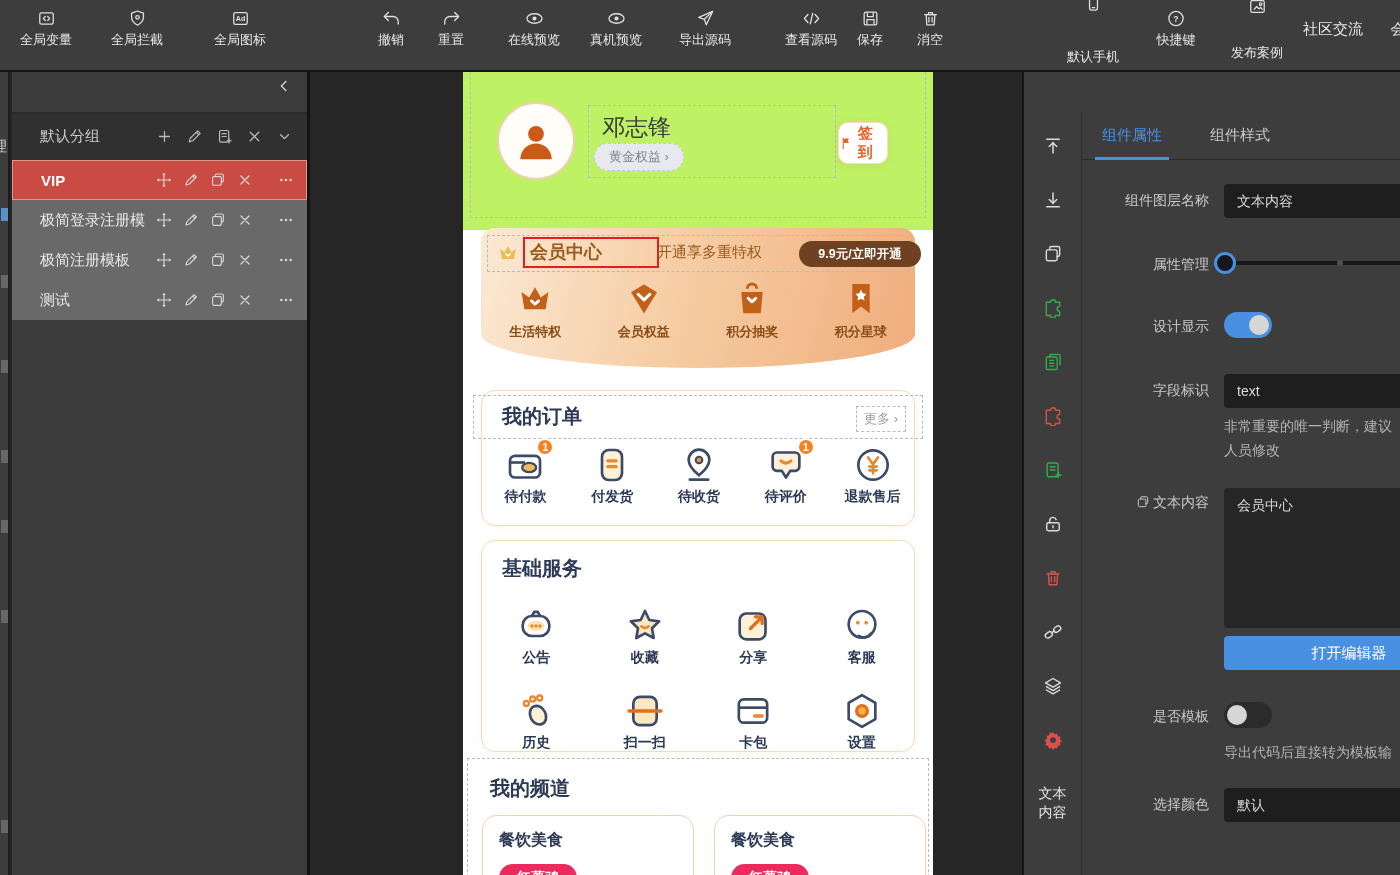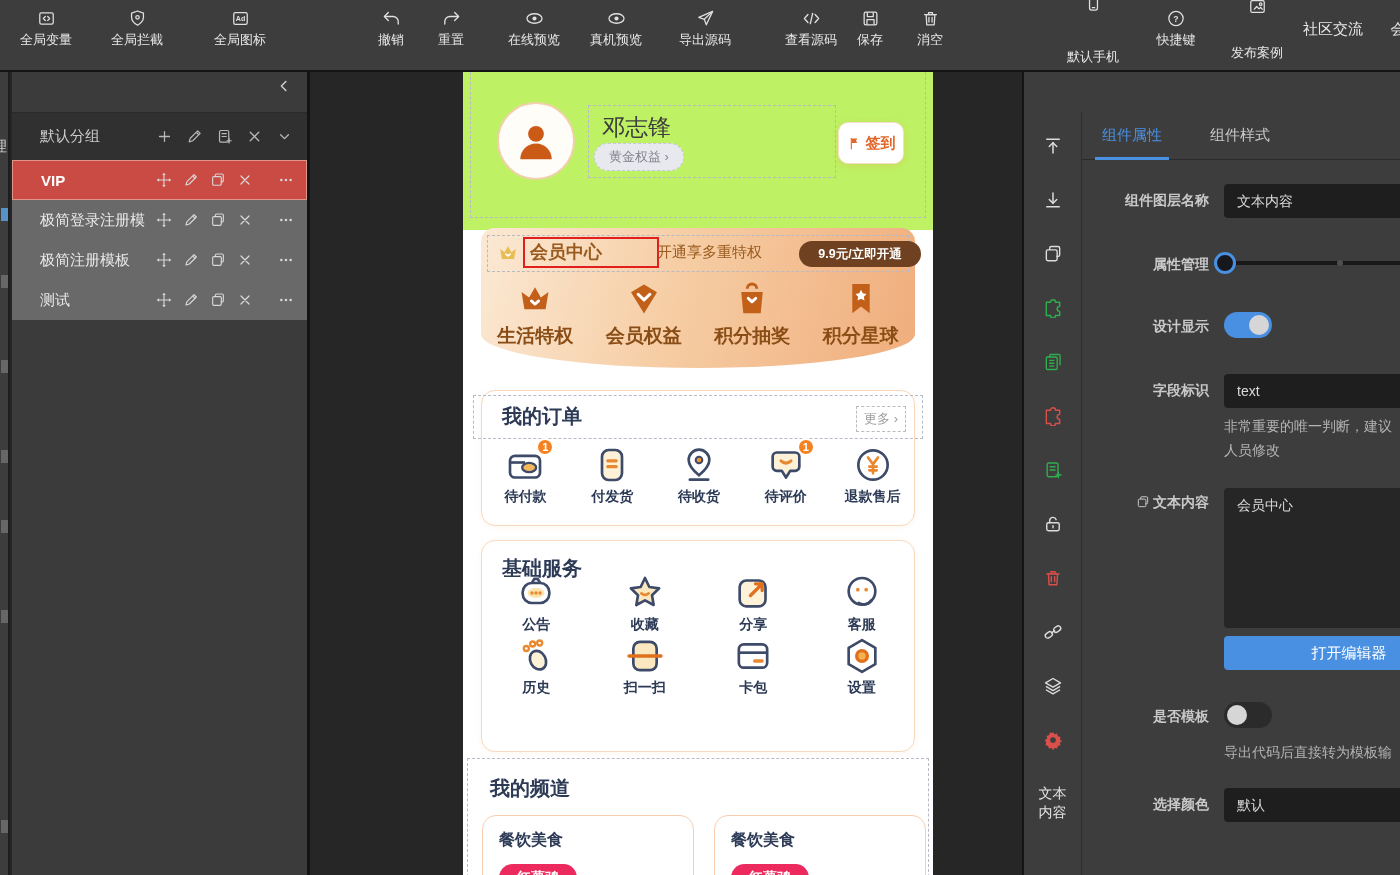--- a/index.html
+++ b/index.html
@@ -61,21 +61,21 @@
   #profile-band { position:absolute; left:0; top:0; width:470px; height:168px; background:#bef264; }
   .profile-outline { position:absolute; left:7px; top:5px; width:456px; height:151px; }
   #avatar { position:absolute; left:34px; top:40px; width:78px; height:78px; border-radius:50%;
     background:#fffdf8; border:2px solid #f2cfae; display:flex; align-items:center; justify-content:center; }
   #avatar svg { width:46px; height:46px; color:#cc5a17; }
   .name-box { position:absolute; left:125px; top:43px; width:248px; height:73px; }
   .user-name { position:absolute; left:139px; top:50px; font-size:23px; color:#3d3d3d; }
   .user-badge { position:absolute; left:131px; top:81px; height:28px; padding:0 14px;
     background:#e7e9ee; border:1px dashed #c6c9d2; border-radius:14px; color:#84858d;
     font-size:13px; display:flex; align-items:center; }
-  .signin-btn { position:absolute; left:375px; top:60px; width:66px; height:42px;
+  .signin-btn { position:absolute; left:375px; top:60px; width:50px; height:42px;
     background:#fff; border:1.5px solid #f7ddc3; border-radius:10px;
     box-shadow:0 2px 8px rgba(233,150,80,.25); display:flex; align-items:center;
     justify-content:center; gap:4px; color:#e2662a; font-weight:bold; font-size:15px; cursor:pointer; }
   .signin-btn svg { width:15px; height:15px; color:#e2662a; }
 
   #vip-banner { position:absolute; left:18px; top:166px; width:434px; height:140px;
     background:linear-gradient(105deg,#fbe9d4 0%,#f6cda4 45%,#f0ad7c 100%);
     border-radius:14px 14px 50% 50% / 14px 14px 34px 34px; }
   .vip-head-outline { position:absolute; left:6px; top:7px; width:422px; height:37px; }
   .vip-crown { position:absolute; left:16px; top:14px; width:22px; height:22px; color:#e9bd55; }
@@ -84,21 +84,21 @@
     border:2px solid #e21f1f; color:#9a5a1e; font-size:18px; font-weight:bold;
     line-height:27px; padding-left:5px; }
   .vip-sub { position:absolute; left:176px; top:15px; color:#9a5a1e; font-size:15px; }
   .vip-cta { position:absolute; left:318px; top:13px; width:122px; height:26px;
     background:#6f4120; border-radius:13px; color:#fff; font-size:12.5px; font-weight:bold;
     display:flex; align-items:center; justify-content:center; cursor:pointer; }
   .vip-row { position:absolute; left:0; top:52px; width:434px; display:flex; }
   .vip-sc { width:25%; display:flex; flex-direction:column; align-items:center; gap:5px; cursor:pointer; }
   .vip-sc .vic { width:38px; height:38px; color:#c2601a; }
   .vip-sc .vic svg { width:38px; height:38px; }
-  .vip-sc .vlb { font-size:19px; font-weight:bold; color:#8a4d15; }
+  .vip-sc .vlb { font-size:13px; font-weight:bold; color:#8a4d15; }
 
   .pcard { position:absolute; background:#fff; border:1.5px solid #f8d9be; border-radius:14px;
     box-shadow:0 1px 5px rgba(240,170,100,.12); }
   #orders-card { left:18px; top:328px; width:434px; height:136px; }
   .orders-title-outline { position:absolute; left:-9px; top:4px; width:450px; height:44px; }
   .sec-title { font-size:20px; font-weight:bold; color:#2c3a56; }
   #orders-card .sec-title { position:absolute; left:20px; top:12px; }
   .more-box { position:absolute; right:8px; top:15px; padding:3px 7px; border:1px dashed #bbb;
     color:#9b9b9b; font-size:13px; cursor:pointer; }
   .ord-row { position:absolute; left:0; top:54px; width:434px; display:flex; }
@@ -106,21 +106,21 @@
   .ord-it { width:20%; }
   .oic { position:relative; width:40px; height:40px; }
   .oic svg { width:40px; height:40px; }
   .badge { position:absolute; top:-7px; right:-9px; min-width:18px; height:18px; border-radius:9px;
     background:#f58220; border:2px solid #fff; color:#fff; font-size:11px; font-weight:bold;
     display:flex; align-items:center; justify-content:center; padding:0 3px; }
   .olb { font-size:14px; font-weight:bold; color:#2c3a56; }
 
   #services-card { left:18px; top:478px; width:434px; height:212px; }
   #services-card .sec-title { position:absolute; left:20px; top:14px; }
-  .svc-grid { position:absolute; left:0; top:32px; width:434px; display:flex; flex-wrap:wrap; row-gap:2px; }
+  .svc-grid { position:absolute; left:0; top:65px; width:434px; display:flex; flex-wrap:wrap; row-gap:24px; }
   .svc-it { width:25%; }
 
   #channels { position:absolute; left:4px; top:696px; width:462px; height:200px; }
   #channels .sec-title { position:absolute; left:22px; top:16px; }
   .ch-row { position:absolute; left:14px; top:56px; display:flex; gap:20px; }
   .ch-card { width:212px; height:150px; background:#fff; border:1.5px solid #f8cdb0;
     border-radius:14px; position:relative; cursor:pointer; }
   .ch-title { position:absolute; left:16px; top:14px; font-size:16px; font-weight:bold; color:#2c3a56; }
   .ch-tag { position:absolute; left:16px; top:48px; height:27px; border-radius:14px;
     background:#ec2a5e; color:#fff; font-size:14px; font-weight:bold;
@@ -140,21 +140,21 @@
   .rail-label { width:34px; color:#e3e3e3; font-size:14px; line-height:19px; text-align:center; }
   #pp-tabs { position:absolute; left:58px; top:50px; right:0; height:48px;
     border-bottom:1px solid #2b2b2b; display:flex; align-items:center; padding-left:20px; gap:48px; }
   .pp-tab { position:relative; height:48px; display:flex; align-items:center;
     color:#c9c9c9; font-size:15px; cursor:pointer; }
   .pp-tab.active { color:#4a90e2; }
   .pp-tab.active::after { content:""; position:absolute; left:-7px; right:-7px; bottom:0;
     height:3px; background:#4a90e2; }
   #pp-fields { position:absolute; left:58px; top:98px; right:0; bottom:0; }
   .pp-label { position:absolute; left:0; width:127px; text-align:right; color:#c9c9c9;
-    font-size:14px; white-space:nowrap;font-weight:bold; }
+    font-size:14px; white-space:nowrap; }
   .pp-input { position:absolute; left:142px; width:260px; height:34px; background:#1e1e1e;
     border-radius:4px; color:#dadada; font-size:14px; line-height:34px; padding:0 13px;
     cursor:text; overflow:hidden; white-space:nowrap; }
   .pp-hint { position:absolute; left:142px; color:#b3b3b3; font-size:14px; white-space:nowrap; }
   .slider-knob { position:absolute; left:132px; top:92px; width:22px; height:22px; border-radius:50%;
     background:#16181d; border:3px solid #4a90e2; cursor:pointer; }
   .slider-track { position:absolute; left:150px; top:101px; width:252px; height:4px;
     background:#191919; border-radius:2px; }
   .slider-dot { position:absolute; left:255px; top:100px; width:6px; height:6px; border-radius:50%;
     background:#4f4f4f; }

